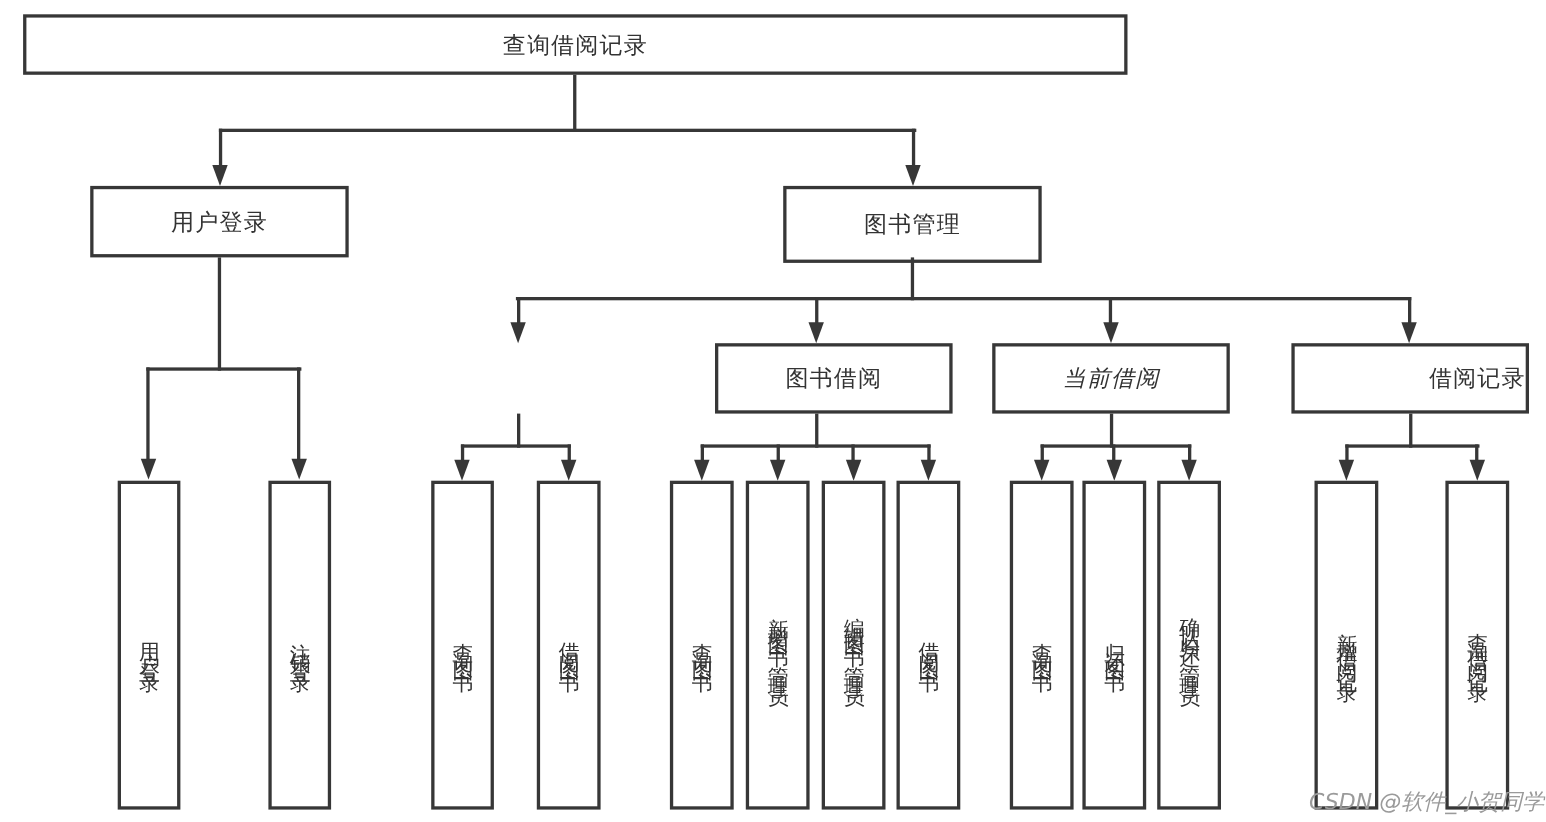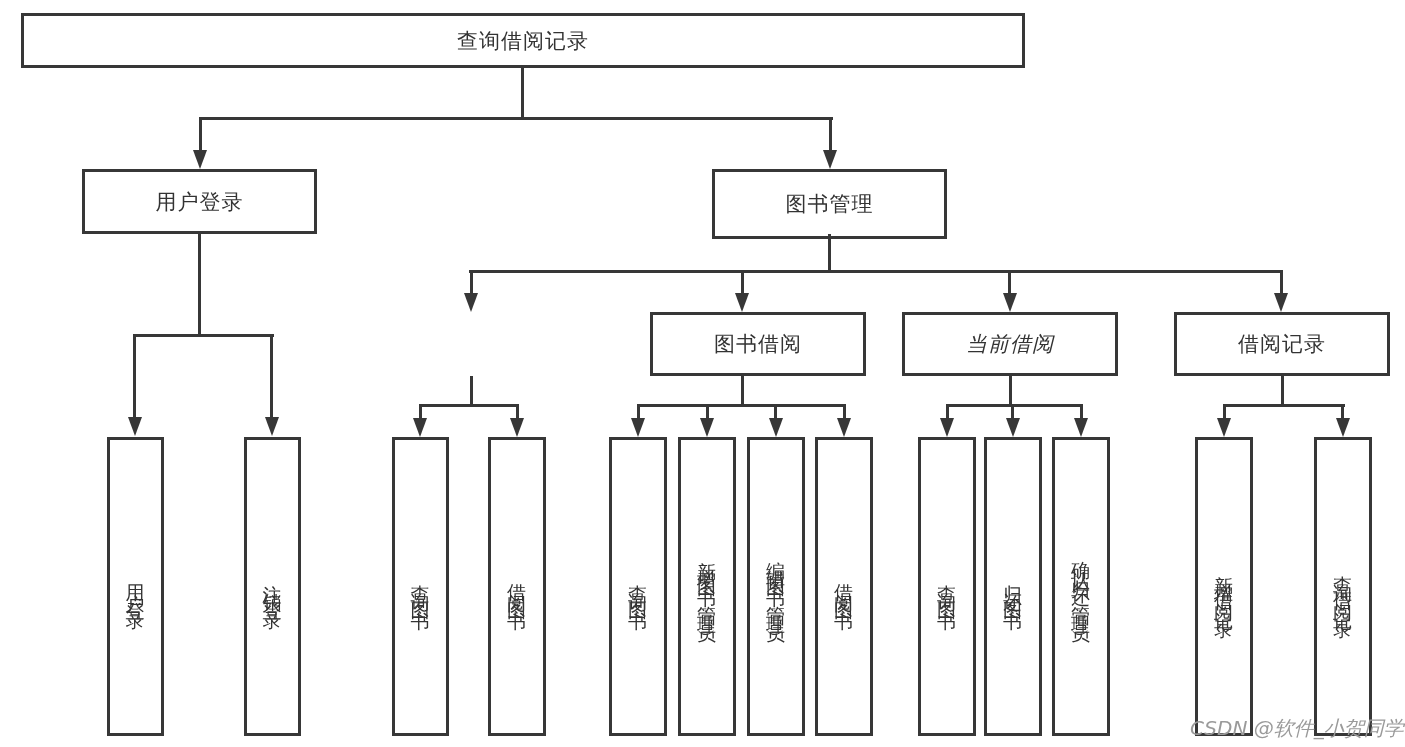--- a/index.html
+++ b/index.html
@@ -101,21 +101,21 @@
     <i class="ln" style="left:1280px;top:270px;width:3px;height:26px;"></i>
     <i class="ah" style="left:1274px;top:293px;"></i>
   </div>
 
   <div class="bx" style="left:634px;top:312px;width:216px;height:64px;margin-left:16px;">
     <span class="lbl">图书借阅</span>
   </div>
   <div class="bx" style="left:902px;top:312px;width:216px;height:64px;font-style:italic;">
     <span class="lbl">当前借阅</span>
   </div>
-  <div class="bx" style="left:1174px;top:312px;width:216px;height:64px;">
+  <div class="bx" style="left:1174px;top:312px;width:216px;height:64px;justify-content:flex-end;">
     <span class="lbl">借阅记录</span>
   </div>
 
   <div>
     <i class="ln" style="left:470px;top:376px;width:3px;height:31px;"></i>
     <i class="ln" style="left:419px;top:404px;width:100px;height:3px;"></i>
     <i class="ln" style="left:419px;top:404px;width:3px;height:16px;"></i>
     <i class="ah" style="left:413px;top:418px;"></i>
     <i class="ln" style="left:516px;top:404px;width:3px;height:16px;"></i>
     <i class="ah" style="left:510px;top:418px;"></i>

